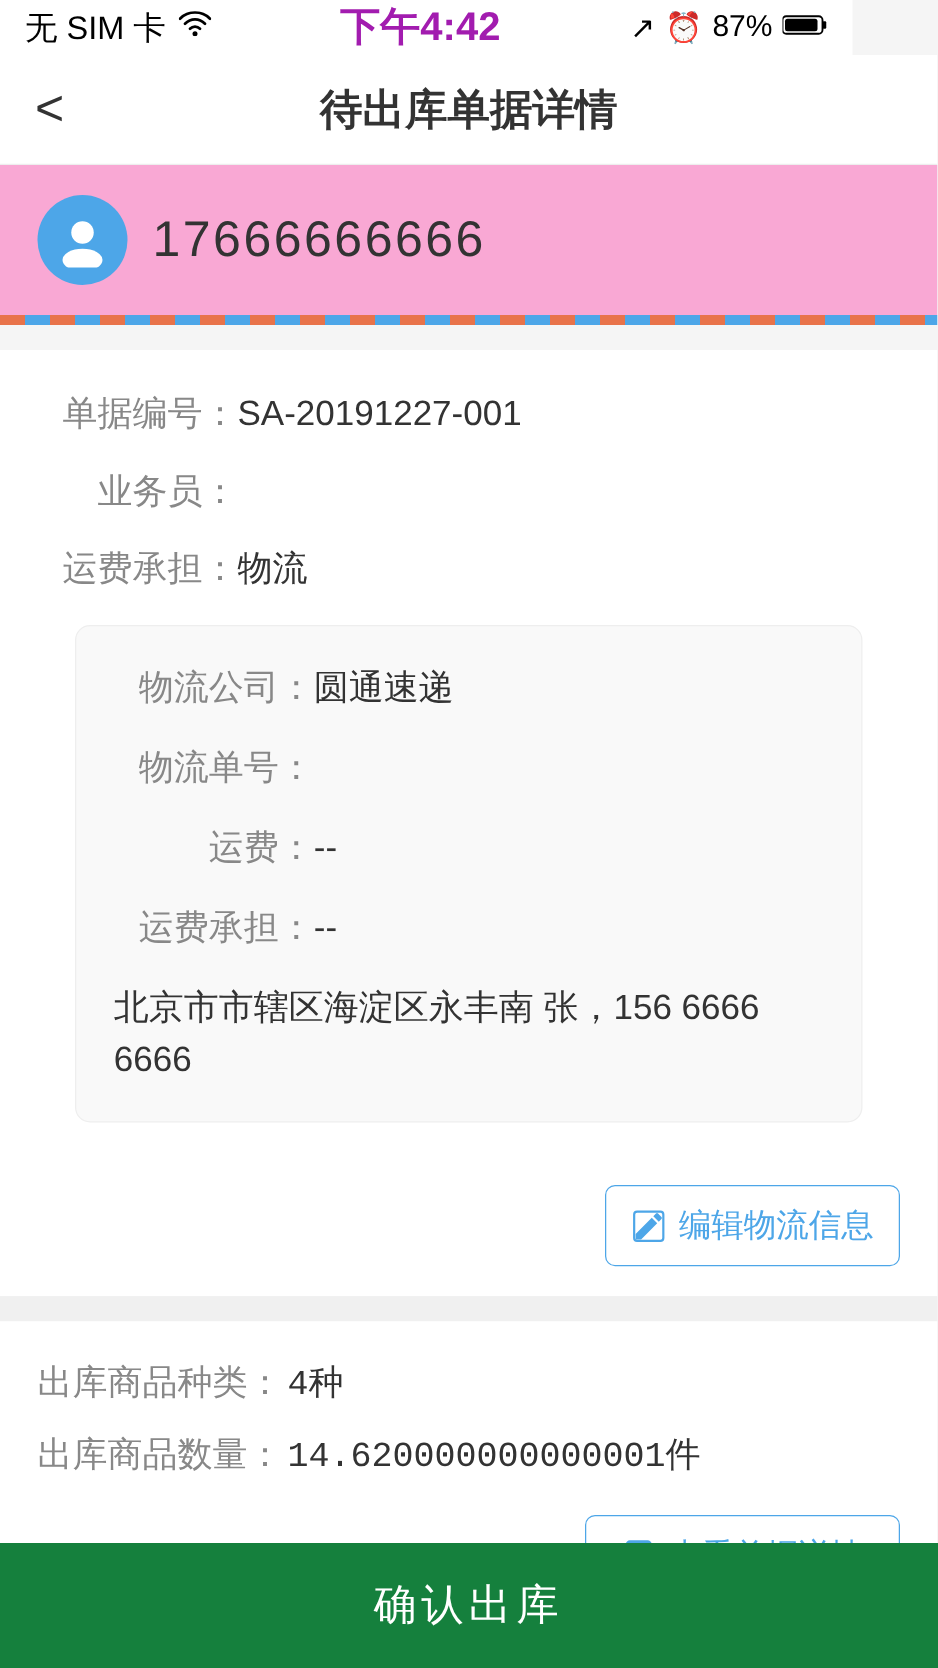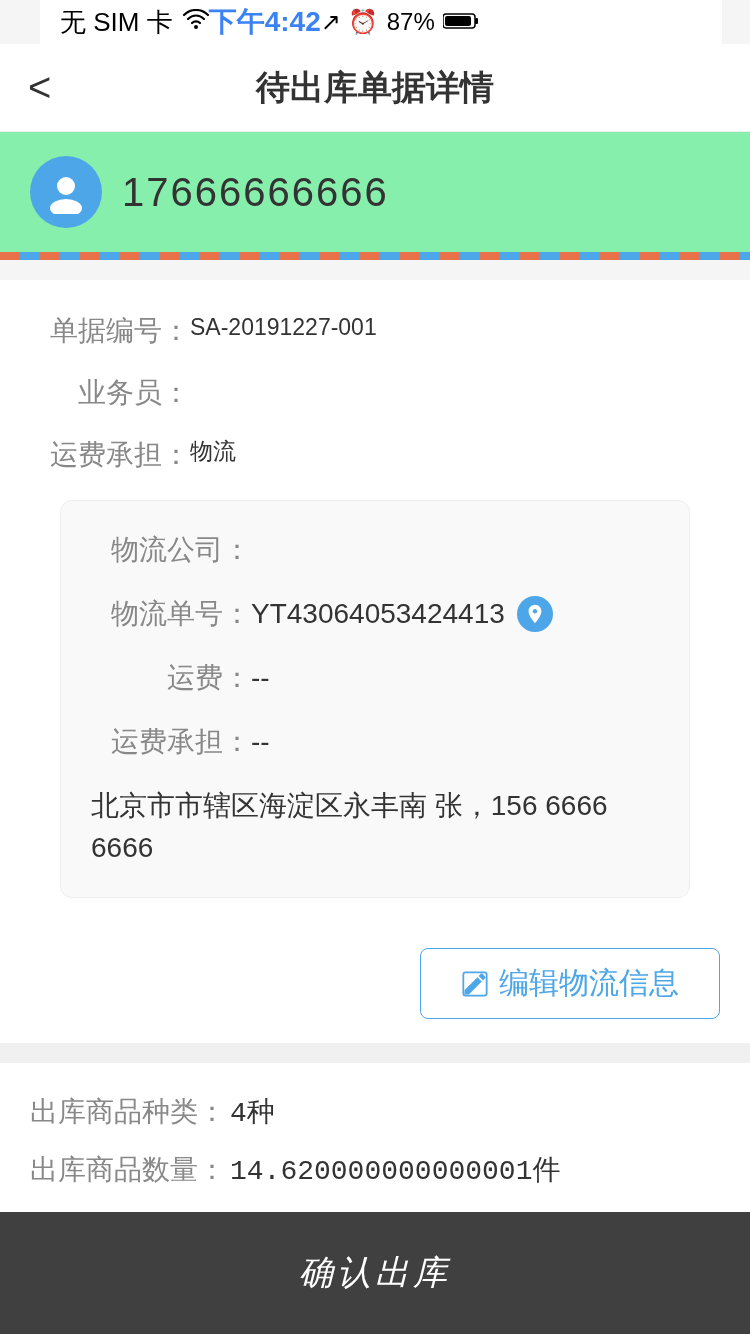--- a/index.html
+++ b/index.html
@@ -12,38 +12,38 @@
       position: relative;
     }
 
     
     .status-bar {
       width: 682px;
       height: 44px;
       background: #fff;
       display: flex;
       align-items: center;
+      justify-content: space-between;
       padding: 0 20px;
       font-size: 28px;
-      margin-left: 40px;
     }
     .status-left {
       display: flex;
       align-items: center;
       gap: 10px;
       font-size: 26px;
       color: #000;
     }
     .wifi-icon {
       font-size: 22px;
     }
     .status-center {
-      font-size: 28px;
+      font-size: 32px;
       font-weight: 600;
-      color: #3b82f6;
+      color: #a21caf;
     }
     .status-right {
       display: flex;
       align-items: center;
       gap: 8px;
       font-size: 24px;
       color: #000;
     }
 
     
@@ -71,21 +71,21 @@
     }
 
     
     .content {
       width: 750px;
       background: #f5f5f5;
     }
 
     
     .user-header {
-      background: #86efac;
+      background: #f9a8d4;
       padding: 24px 30px;
       display: flex;
       align-items: center;
       gap: 20px;
     }
     .user-avatar {
       width: 72px;
       height: 72px;
       border-radius: 50%;
       background: #4da6e8;
@@ -133,21 +133,21 @@
       margin-bottom: 0;
     }
     .info-label {
       font-size: 28px;
       color: #888;
       min-width: 160px;
       text-align: right;
       flex-shrink: 0;
     }
     .info-value {
-      font-size: 23px;
+      font-size: 28px;
       color: #333;
       flex: 1;
     }
 
     
     .logistics-card {
       background: #f9f9f9;
       border-radius: 12px;
       margin: 24px 30px 20px 30px;
       padding: 28px 30px;
@@ -201,23 +201,23 @@
       justify-content: flex-end;
       padding: 0 30px 24px 30px;
       background: #fff;
     }
     .edit-btn {
       display: flex;
       align-items: center;
       gap: 10px;
       border: 1.5px solid #4da6e8;
       border-radius: 8px;
-      padding: 14px 40px;
+      padding: 14px 20px;
       color: #4da6e8;
-      font-size: 30px;
+      font-size: 26px;
       background: #fff;
       cursor: pointer;
     }
     .edit-btn svg {
       width: 28px;
       height: 28px;
       fill: #4da6e8;
     }
 
     
@@ -279,30 +279,29 @@
 
     
     .spacer {
       height: 200px;
       background: #f5f5f5;
     }
 
     
     .confirm-btn-bar {
       width: 750px;
-      height: 122px;
-      background: #404040;
+      height: 100px;
+      background: #15803d;
       display: flex;
       align-items: center;
       justify-content: center;
       position: fixed;
       bottom: 0;
       left: 0;
       cursor: pointer;
-      font-style: italic;
     }
     .confirm-btn-text {
       font-size: 34px;
       font-weight: 500;
       color: #fff;
       letter-spacing: 4px;
     }
   </style>
 </head>
 <body>
@@ -362,31 +361,24 @@
       <span class="info-label">业务员：</span>
     </div>
     <div class="info-row">
       <span class="info-label">运费承担：</span>
       <span class="info-value">物流</span>
     </div>
 
     <div class="logistics-card">
       <div class="logistics-row">
         <span class="logistics-label">物流公司：</span>
+        <span class="logistics-value">圆通速递</span>
       </div>
       <div class="logistics-row">
         <span class="logistics-label">物流单号：</span>
-        <div class="logistics-value logistics-value-with-icon">
-          <span>YT43064053424413</span>
-          <div class="location-icon">
-            <svg viewBox="0 0 24 24">
-              <path d="M12 2C8.13 2 5 5.13 5 9c0 5.25 7 13 7 13s7-7.75 7-13c0-3.87-3.13-7-7-7zm0 9.5c-1.38 0-2.5-1.12-2.5-2.5s1.12-2.5 2.5-2.5 2.5 1.12 2.5 2.5-1.12 2.5-2.5 2.5z" fill="white"></path>
-            </svg>
-          </div>
-        </div>
       </div>
       <div class="logistics-row">
         <span class="logistics-label">运费：</span>
         <span class="logistics-value">--</span>
       </div>
       <div class="logistics-row">
         <span class="logistics-label">运费承担：</span>
         <span class="logistics-value">--</span>
       </div>
       <div class="logistics-row">

